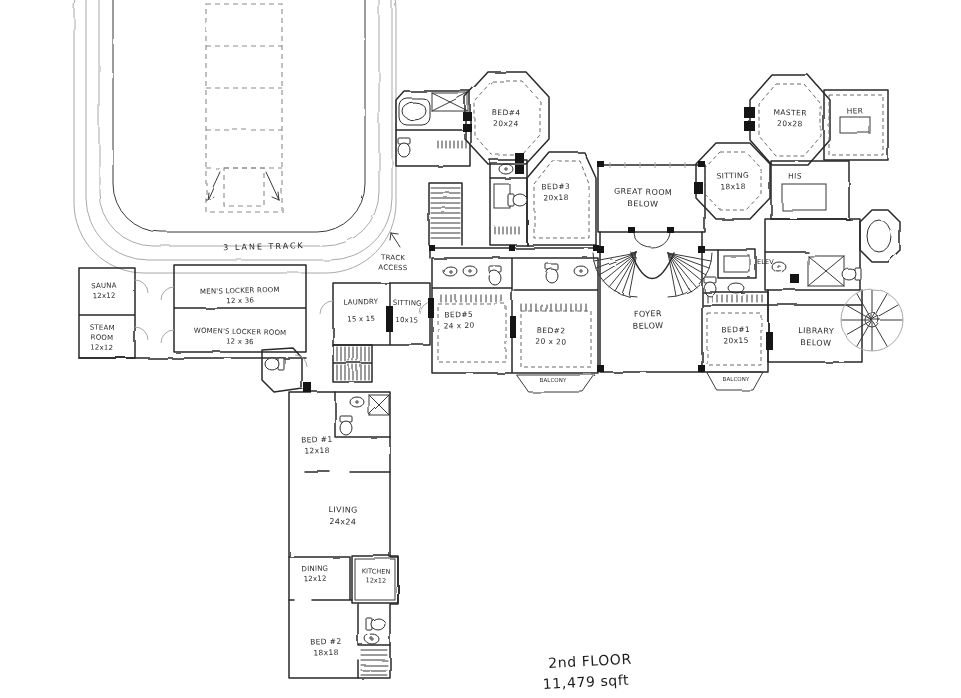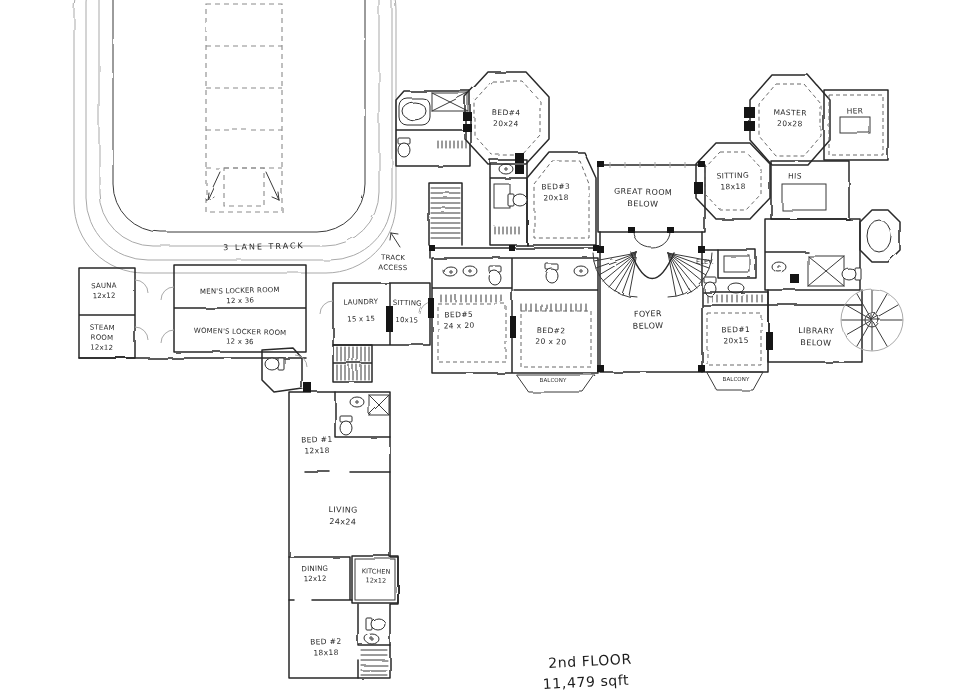--- a/index.html
+++ b/index.html
@@ -235,21 +235,21 @@
 <div class="lbl md r2" style="left:551px;top:337px;"><span>BED#2</span><span class="l2">20 x 20</span></div>
 <div class="lbl r1" style="left:648px;top:320px;"><span>FOYER</span><span class="l2">BELOW</span></div>
 <div class="lbl r2" style="left:643px;top:198px;"><span>GREAT ROOM</span><span class="l2">BELOW</span></div>
 <div class="lbl md r1" style="left:556px;top:193px;"><span>BED#3</span><span class="l2">20x18</span></div>
 <div class="lbl md r2" style="left:506px;top:119px;"><span>BED#4</span><span class="l2">20x24</span></div>
 
 <div class="lbl md r1" style="left:733px;top:182px;"><span>SITTING</span><span class="l2">18x18</span></div>
 <div class="lbl md r2" style="left:790px;top:119px;"><span>MASTER</span><span class="l2">20x28</span></div>
 <div class="lbl md r1" style="left:855px;top:112px;"><span>HER</span></div>
 <div class="lbl md r2" style="left:795px;top:177px;"><span>HIS</span></div>
-<div class="lbl xs" style="left:705px;top:263px;font-size:6.5px;"><span>ELEV.</span></div>
+<div class="lbl xs" style="left:766px;top:263px;font-size:6.5px;"><span>ELEV.</span></div>
 
 <div class="lbl md r1" style="left:736px;top:336px;"><span>BED#1</span><span class="l2">20x15</span></div>
 <div class="lbl xs" style="left:553px;top:381px;"><span>BALCONY</span></div>
 <div class="lbl xs" style="left:736px;top:380px;"><span>BALCONY</span></div>
 <div class="lbl r2" style="left:816px;top:337px;"><span>LIBRARY</span><span class="l2">BELOW</span></div>
 
 <div class="lbl md r1" style="left:317px;top:446px;"><span>BED #1</span><span class="l2">12x18</span></div>
 <div class="lbl r2" style="left:343px;top:516px;"><span>LIVING</span><span class="l2">24x24</span></div>
 <div class="lbl sm r1" style="left:315px;top:574px;"><span>DINING</span><span class="l2">12x12</span></div>
 <div class="lbl xs r2" style="left:376px;top:577px;font-size:6.5px;"><span>KITCHEN</span><span class="l2">12x12</span></div>

